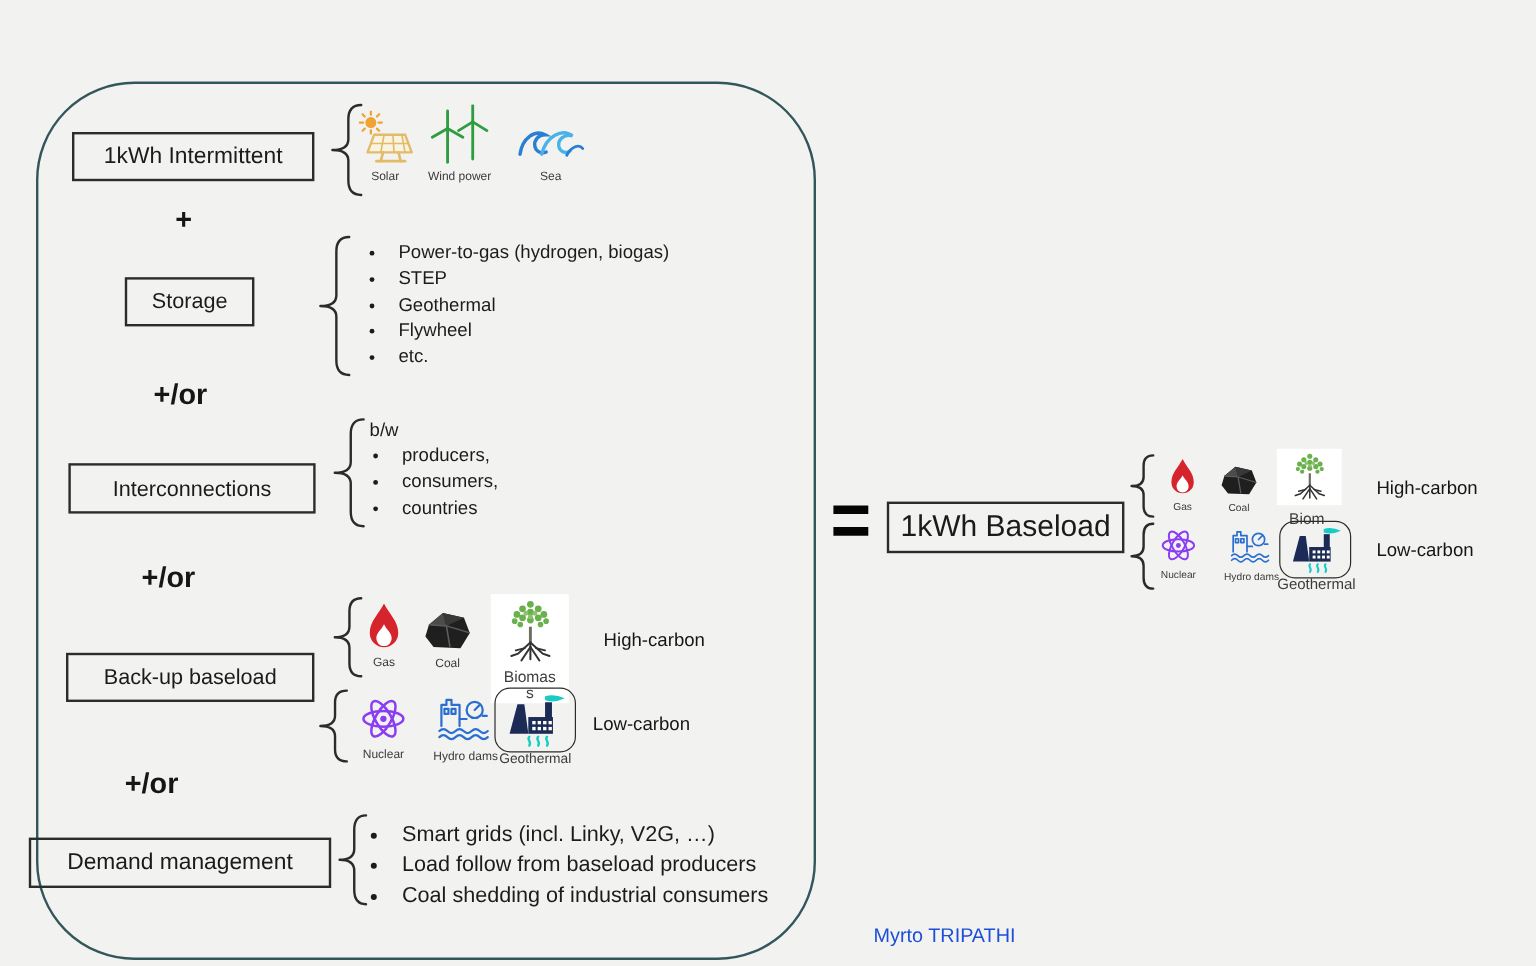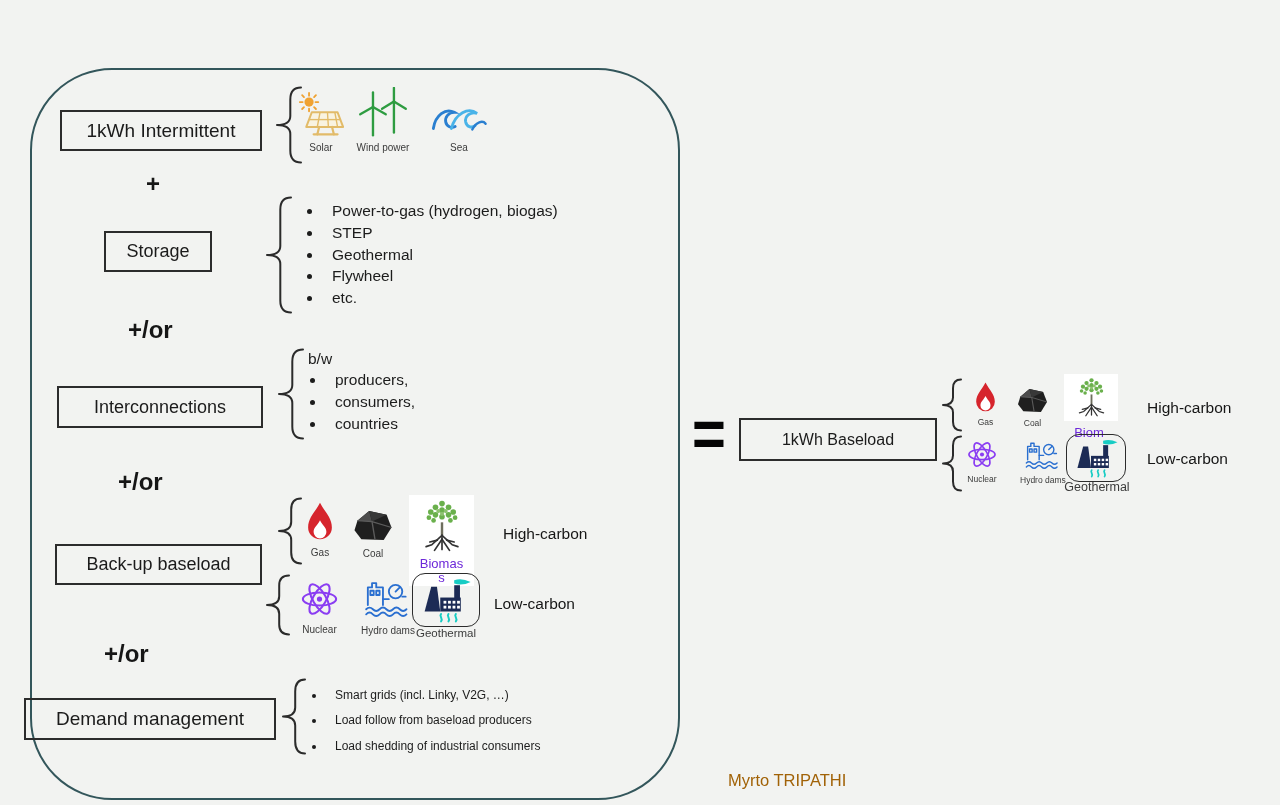--- a/index.html
+++ b/index.html
@@ -39,34 +39,34 @@
   .intro-text{font-size:15.5px;color:#1c1c1c;}
   .icon{display:block;}
   .icon svg{display:block;width:100%;height:100%;}
   .icon-block{
     display:flex;flex-direction:column;align-items:center;
   }
   .icon-label{
     font-size:10px;color:#3b3b3b;margin-top:4px;text-align:center;white-space:nowrap;
   }
   .icon-label.sm{font-size:8.5px;margin-top:3px;}
-  .icon-label.lg{font-size:13px;color:#6d28d9;}
+  .icon-label.lg{font-size:13px;color:#404040;}
   .carbon-label{font-size:15.5px;color:#161616;white-space:nowrap;}
   .white-card{background:#ffffff;display:flex;flex-direction:column;align-items:center;}
   .geo-card{
     border:1.7px solid #2c2c2c;border-radius:13px;
     display:flex;align-items:center;justify-content:center;
     background:transparent;
   }
   .equals{
     font-size:58px;font-weight:900;color:#050505;
     transform:scaleY(1.15);transform-origin:center;
     letter-spacing:0;
   }
-  .attribution{font-size:16.5px;color:#a16207;white-space:nowrap;}
+  .attribution{font-size:16.5px;color:#1d4ed8;white-space:nowrap;}
   .brace{pointer-events:none;}
   .wrapword{word-break:break-all;line-height:1.05;white-space:normal;}
 </style>
 </head>
 <body>
 
 <div id="stage">
 
 
   <div class="abs outer-frame" style="left:30px;top:68px;width:646px;height:728px;"></div>
@@ -301,29 +301,29 @@
   <div class="abs carbon-label" style="left:494px;top:595px;">Low-carbon</div>
 
   <div class="abs operator" style="left:104px;top:640px;">+/or</div>
 
   <div class="abs node-box" style="left:24px;top:698px;width:248px;height:38px;font-size:19px;">
     <span>Demand management</span>
   </div>
   <div class="abs brace" style="left:282px;top:678px;width:24px;height:77px;"><svg width="24" height="77" viewBox="0 0 24 77" style="overflow:visible">
         <path d="M 23,1.5 Q 13.200000000000001,1.5 13.200000000000001,13.5 L 13.200000000000001,29.5 Q 13.200000000000001,38.5 1,38.5 Q 13.200000000000001,38.5 13.200000000000001,47.5 L 13.200000000000001,63.5 Q 13.200000000000001,75.5 23,75.5" fill="none" stroke="#2b2b2b" stroke-width="2" stroke-linecap="round" stroke-linejoin="round"></path>
       </svg></div>
-  <ul class="abs bullets" style="left:308px;top:683px;font-size:12px;line-height:25.4px;">
+  <ul class="abs bullets" style="left:308px;top:683px;font-size:18px;line-height:25.4px;">
     <li>Smart grids (incl. Linky, V2G, …)</li>
     <li>Load follow from baseload producers</li>
-    <li>Load shedding of industrial consumers</li>
+    <li>Coal shedding of industrial consumers</li>
   </ul>
 
   <div class="abs equals" style="left:692px;top:400px;">=</div>
 
-  <div class="abs node-box" style="left:739px;top:418px;width:194px;height:39px;font-size:16px;">
+  <div class="abs node-box" style="left:739px;top:418px;width:194px;height:39px;font-size:25px;">
     <span>1kWh Baseload</span>
   </div>
 
   <div class="abs brace" style="left:942px;top:378px;width:20px;height:54px;"><svg width="20" height="54" viewBox="0 0 20 54" style="overflow:visible">
         <path d="M 19,1.5 Q 11,1.5 11,10.14 L 11,19.439999999999998 Q 11,27 1,27 Q 11,27 11,34.56 L 11,43.86 Q 11,52.5 19,52.5" fill="none" stroke="#2b2b2b" stroke-width="2" stroke-linecap="round" stroke-linejoin="round"></path>
       </svg></div>
   <div class="abs icon-block" style="left:972px;top:381px;">
     <span class="icon" style="width:27px;height:33px;">
         <svg viewBox="0 0 36 46" preserveAspectRatio="xMidYMid meet">
     <path d="M18,2 C13,12 5,18 5,29 A13,13 0 0 0 31,29 C31,18 23,12 18,2 Z" fill="#d6242c"></path>

